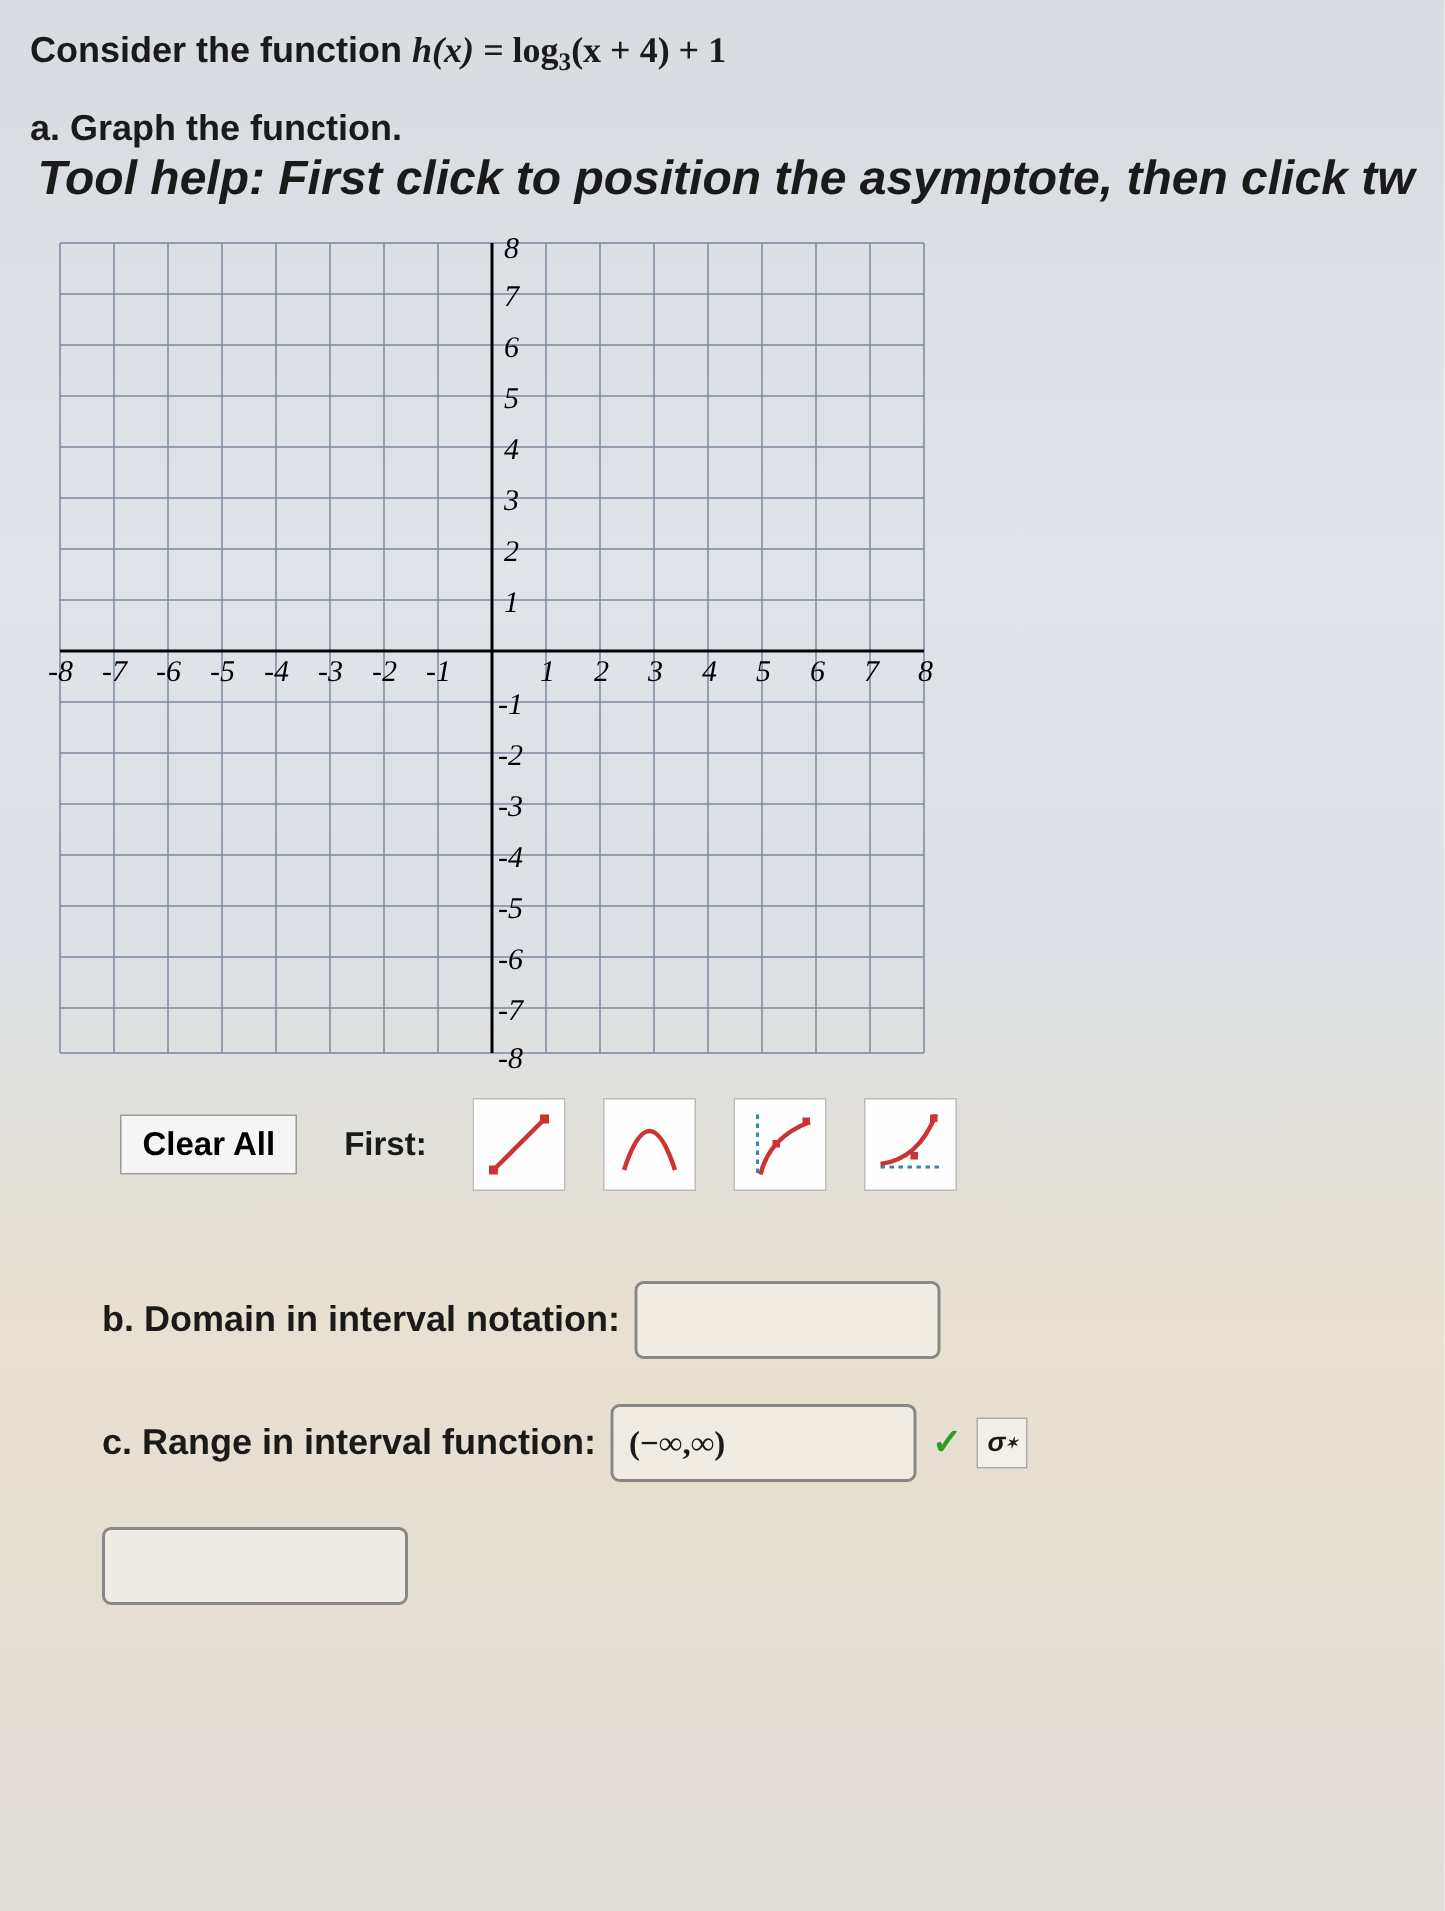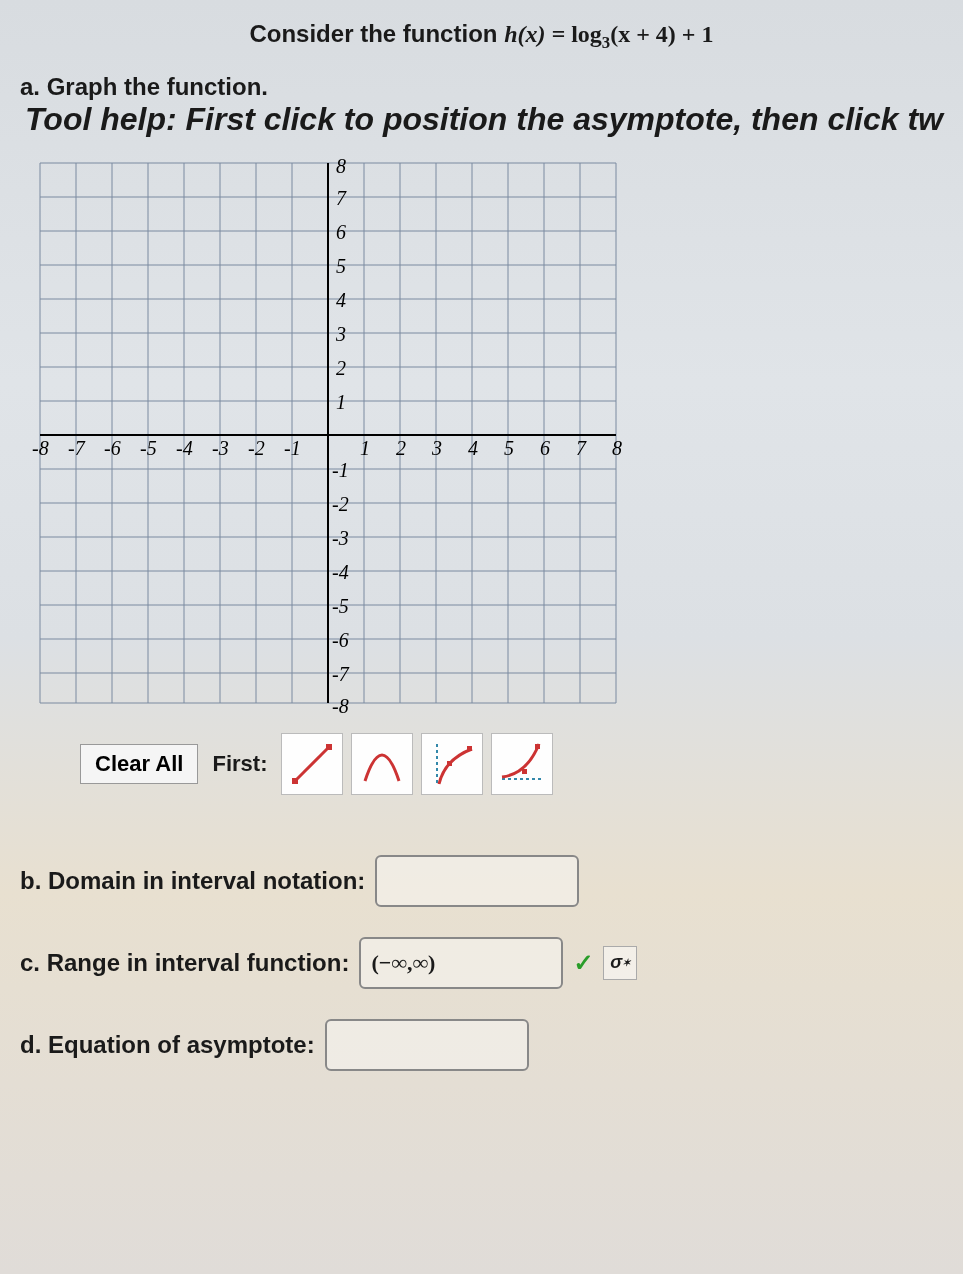--- a/index.html
+++ b/index.html
@@ -9,21 +9,20 @@
     background: linear-gradient(180deg, #d8dce0 0%, #e0e4e8 30%, #dce0e4 50%, #e8e0d0 70%, #e0dcd8 100%);
     width: 923px;
     height: 1234px;
     color: #1a1a1a;
     position: relative;
   }
   .problem-text {
     font-size: 24px;
     font-weight: bold;
     margin-bottom: 20px;
-    text-align: center;
   }
   .math {
     font-family: 'Times New Roman', serif;
     font-style: italic;
   }
   .math-upright {
     font-family: 'Times New Roman', serif;
     font-style: normal;
   }
   .part-label {
@@ -40,21 +39,21 @@
   .graph-container {
     position: relative;
     width: 620px;
     height: 580px;
     margin-left: 0;
     margin-top: 5px;
   }
   .toolbar {
     display: flex;
     align-items: center;
-    gap: 8px;
+    gap: 25px;
     margin-top: 10px;
     margin-left: 60px;
   }
   .clear-btn {
     border: 1px solid #999;
     background: #f5f5f5;
     padding: 6px 14px;
     font-size: 22px;
     font-weight: bold;
     cursor: pointer;
@@ -75,20 +74,21 @@
     justify-content: center;
     cursor: pointer;
   }
   .answer-row {
     font-size: 24px;
     font-weight: bold;
     margin-top: 30px;
     display: flex;
     align-items: center;
     gap: 10px;
+    margin-left: 48px;
   }
   .answer-input {
     border: 2px solid #888;
     border-radius: 6px;
     background: rgba(255,255,255,0.4);
     min-width: 180px;
     height: 40px;
     padding: 4px 10px;
     font-size: 22px;
     font-family: 'Times New Roman', serif;
@@ -243,15 +243,14 @@
 </div>
 
 <div class="answer-row">
   <span>c. Range in interval function:</span>
   <span class="answer-input">(−∞,∞)</span>
   <span class="check-mark">✓</span>
   <span class="sigma-box">σ<sup style="font-size:10px">✶</sup></span>
 </div>
 
 <div class="answer-row">
-  <span>d. Equation of asymptote:</span>
   <span class="answer-input"></span>
 </div>
 
 </body></html>

